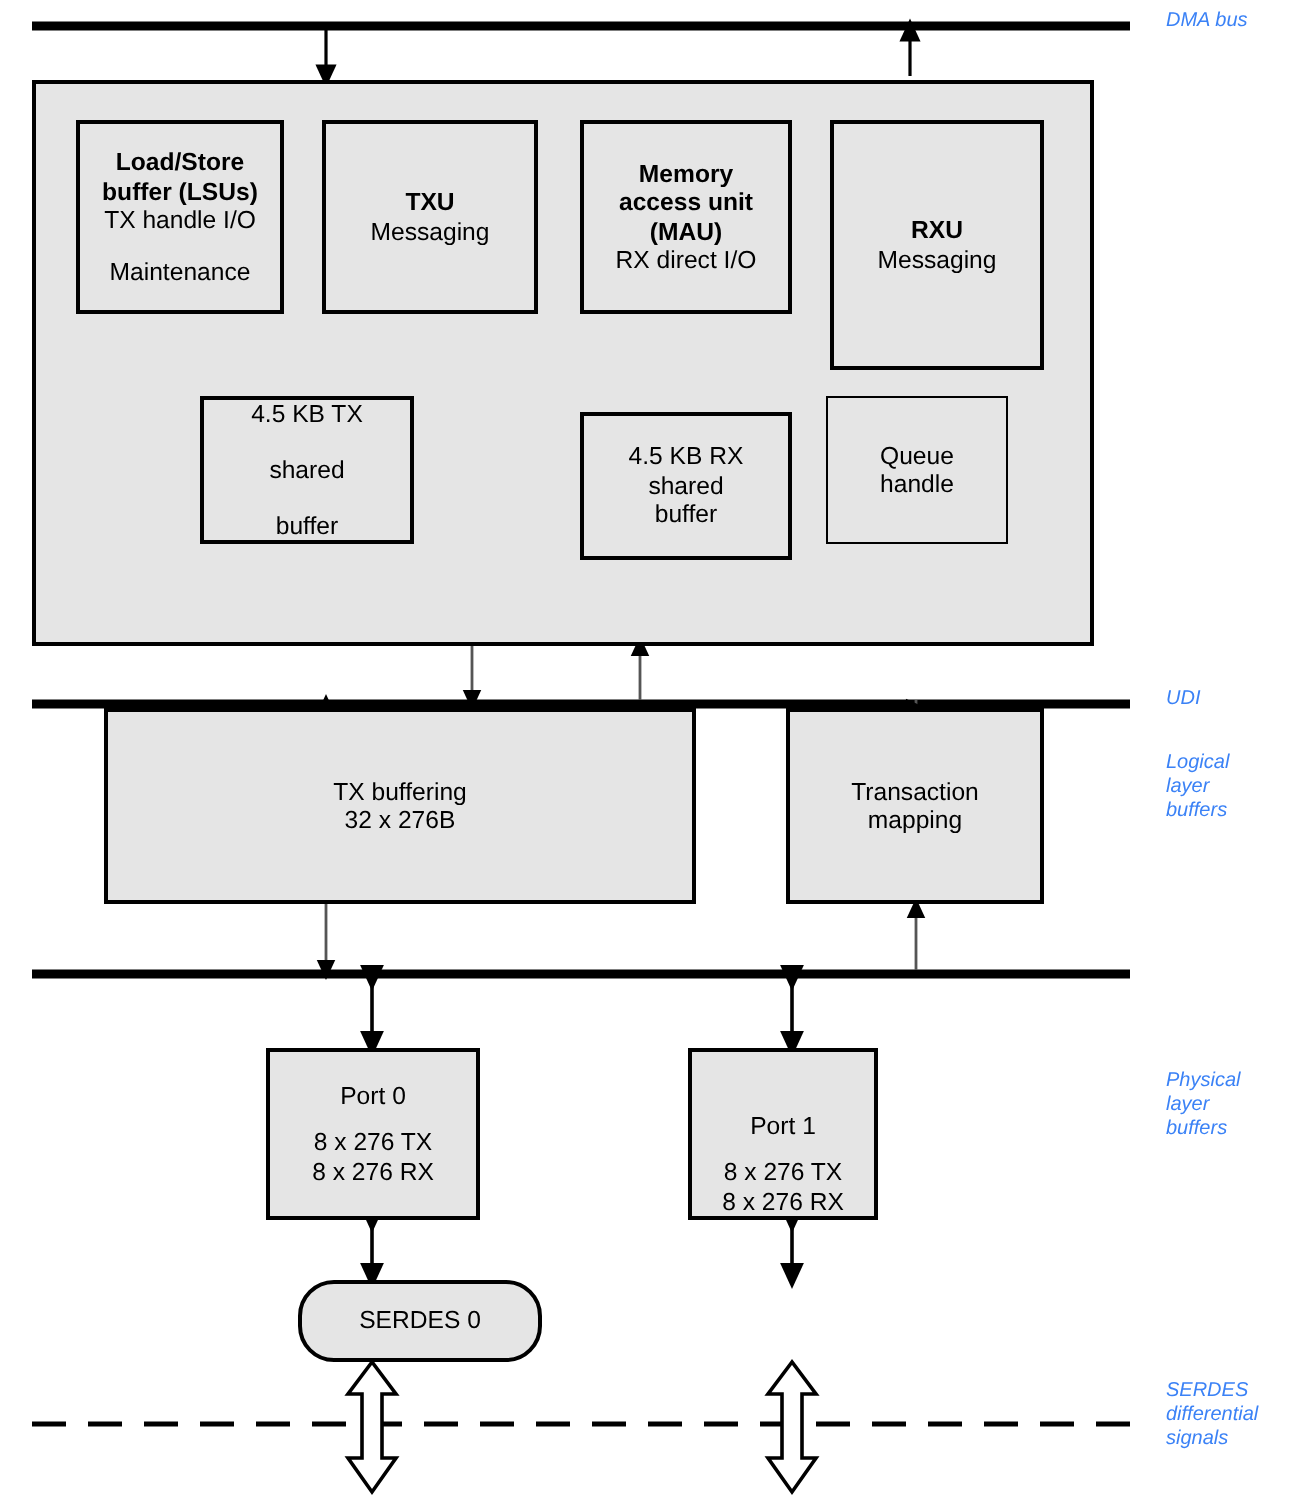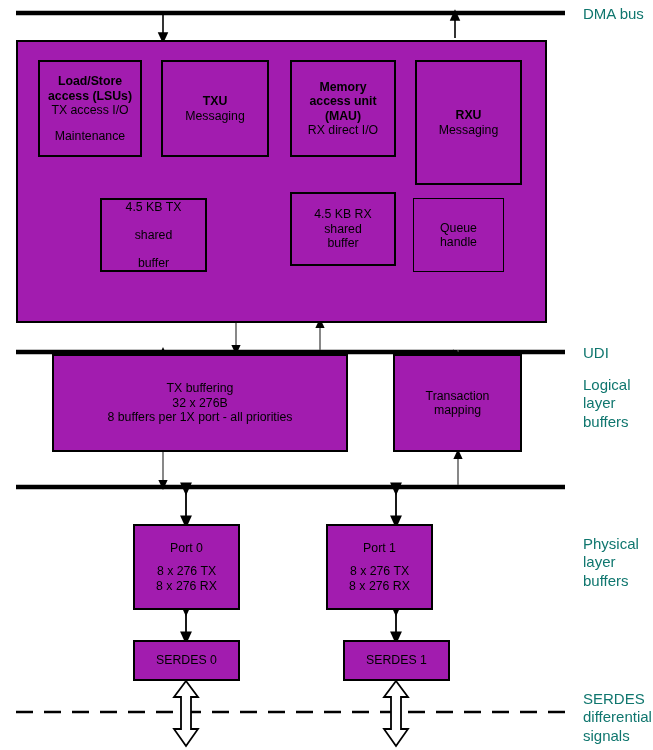--- a/index.html
+++ b/index.html
@@ -18,21 +18,21 @@
   #svg-layer{
     position:absolute;
     left:0; top:0;
     width:653px;
     height:750px;
   }
   
   .box{
     position:absolute;
     box-sizing:border-box;
-    background:#a21caf;
+    background:#e5e5e5;
     border:2.4px solid #000000;
     display:flex;
     flex-direction:column;
     align-items:center;
     justify-content:center;
     text-align:center;
     line-height:1.18;
     font-size:12.3px;
     z-index:3;
   }
@@ -42,25 +42,26 @@
     display:block;
     z-index:1;
   }
   .bold{ font-weight:bold; }
   .ln{ display:block; white-space:nowrap; }
   .gap{ height:11px; }
   .gap-sm{ height:9px; }
   
   .side-label{
     position:absolute;
-    font-size:15px;
+    font-size:10px;
     line-height:1.22;
-    color:#0f766e;
+    color:#3b82f6;
     white-space:pre-line;
     z-index:4;
+    font-style:italic;
   }
 </style>
 </head>
 <body>
 
 <div id="stage">
 
   <svg id="svg-layer" viewBox="0 0 653 750" xmlns="http://www.w3.org/2000/svg">
     <defs>
       <marker id="ah" markerWidth="9" markerHeight="9" refX="4.2" refY="4.2" orient="auto" markerUnits="strokeWidth">
@@ -126,22 +127,22 @@
 
     <line x1="458" y1="354" x2="458" y2="350" stroke="#555555" stroke-width="1.4"></line>
   <line x1="163" y1="354" x2="163" y2="352" stroke="#555555" stroke-width="1.4" marker-end="url(#ah2)"></line>
       <line x1="458" y1="354" x2="458" y2="354" stroke="#555555" stroke-width="1.4" marker-end="url(#ah2)"></line>
     </svg>
 
   <div class="box container" style="left:16px; top:40px; width:531px; height:283px;"></div>
 
   <div class="box" style="left:38px; top:60px; width:104px; height:97px;">
     <span class="ln bold">Load/Store</span>
-    <span class="ln bold">access (LSUs)</span>
-    <span class="ln">TX access I/O</span>
+    <span class="ln bold">buffer (LSUs)</span>
+    <span class="ln">TX handle I/O</span>
     <span class="gap"></span>
     <span class="ln">Maintenance</span>
   </div>
 
   <div class="box" style="left:161px; top:60px; width:108px; height:97px;">
     <span class="ln bold">TXU</span>
     <span class="ln">Messaging</span>
   </div>
 
   <div class="box" style="left:290px; top:60px; width:106px; height:97px;text-align:right;">
@@ -155,63 +156,59 @@
     <span class="ln bold">RXU</span>
     <span class="ln">Messaging</span>
   </div>
 
   <div class="box" style="left:100px; top:198px; width:107px; height:74px;justify-content:space-between;">
     <span class="ln">4.5 KB TX</span>
     <span class="ln">shared</span>
     <span class="ln">buffer</span>
   </div>
 
-  <div class="box" style="left:290px; top:192px; width:106px; height:74px;">
+  <div class="box" style="left:290px; top:206px; width:106px; height:74px;">
     <span class="ln">4.5 KB RX</span>
     <span class="ln">shared</span>
     <span class="ln">buffer</span>
   </div>
 
   <div class="box thin" style="left:413px; top:198px; width:91px; height:74px;">
     <span class="ln">Queue</span>
     <span class="ln">handle</span>
   </div>
 
   <div class="box" style="left:16px; top:354px; width:296px; height:98px;margin-left:36px;">
     <span class="ln">TX buffering</span>
     <span class="ln">32 x 276B</span>
-    <span class="ln">8 buffers per 1X port - all priorities</span>
   </div>
 
   <div class="box" style="left:393px; top:354px; width:129px; height:98px;">
     <span class="ln">Transaction</span>
     <span class="ln">mapping</span>
   </div>
 
   <div class="box" style="left:133px; top:524px; width:107px; height:86px;">
     <span class="ln">Port 0</span>
     <span class="gap-sm"></span>
     <span class="ln">8 x 276 TX</span>
     <span class="ln">8 x 276 RX</span>
   </div>
 
-  <div class="box" style="left:326px; top:524px; width:107px; height:86px;">
+  <div class="box" style="left:344px; top:524px; width:95px; height:86px;justify-content:flex-end;">
     <span class="ln">Port 1</span>
     <span class="gap-sm"></span>
     <span class="ln">8 x 276 TX</span>
     <span class="ln">8 x 276 RX</span>
   </div>
 
-  <div class="box" style="left:133px; top:640px; width:107px; height:41px;">
+  <div class="box" style="left:149px; top:640px; width:122px; height:41px;border-radius:18px;">
     <span class="ln">SERDES 0</span>
   </div>
 
-  <div class="box" style="left:343px; top:640px; width:107px; height:41px;">
-    <span class="ln">SERDES 1</span>
-  </div>
 
   <div class="side-label" style="left:583px; top:5px;">DMA bus</div>
 
   <div class="side-label" style="left:583px; top:344px;">UDI</div>
 
   <div class="side-label" style="left:583px; top:376px;">Logical
 layer
 buffers</div>
 
   <div class="side-label" style="left:583px; top:535px;">Physical

